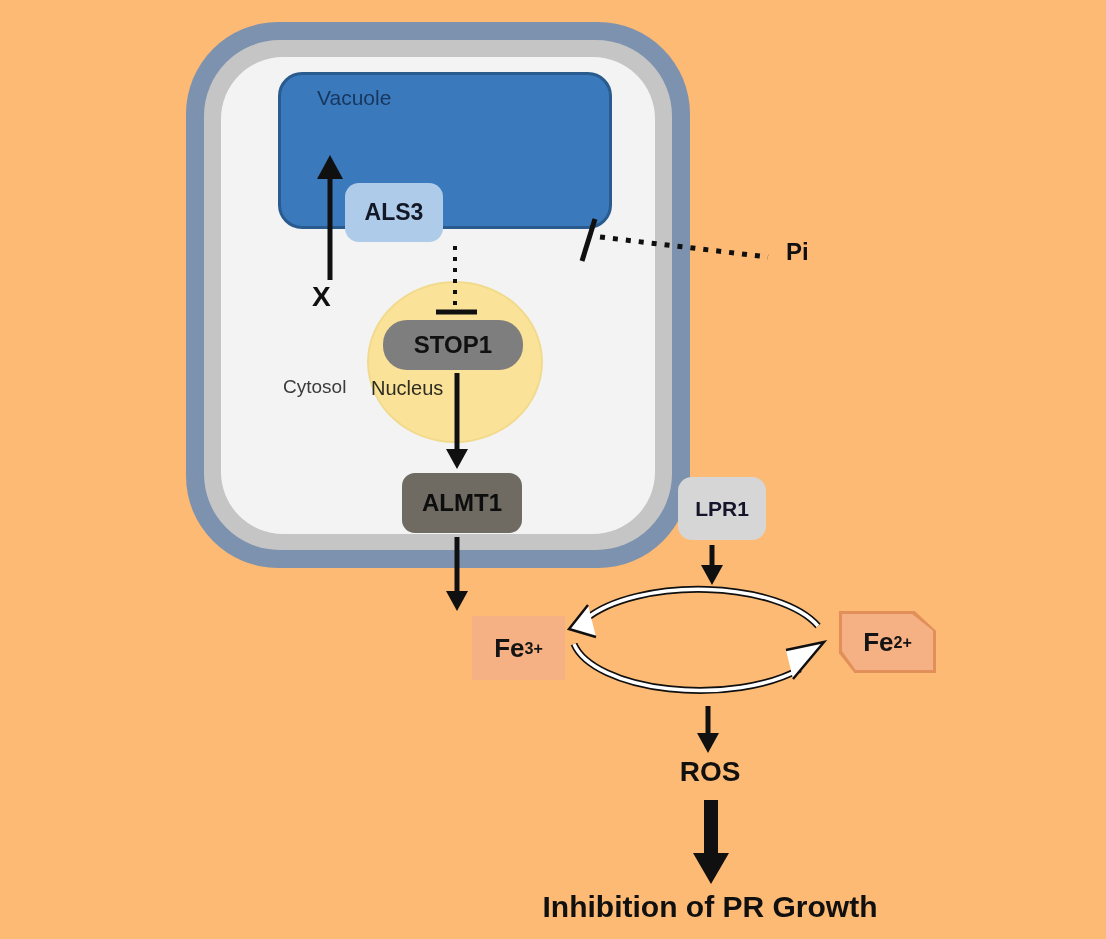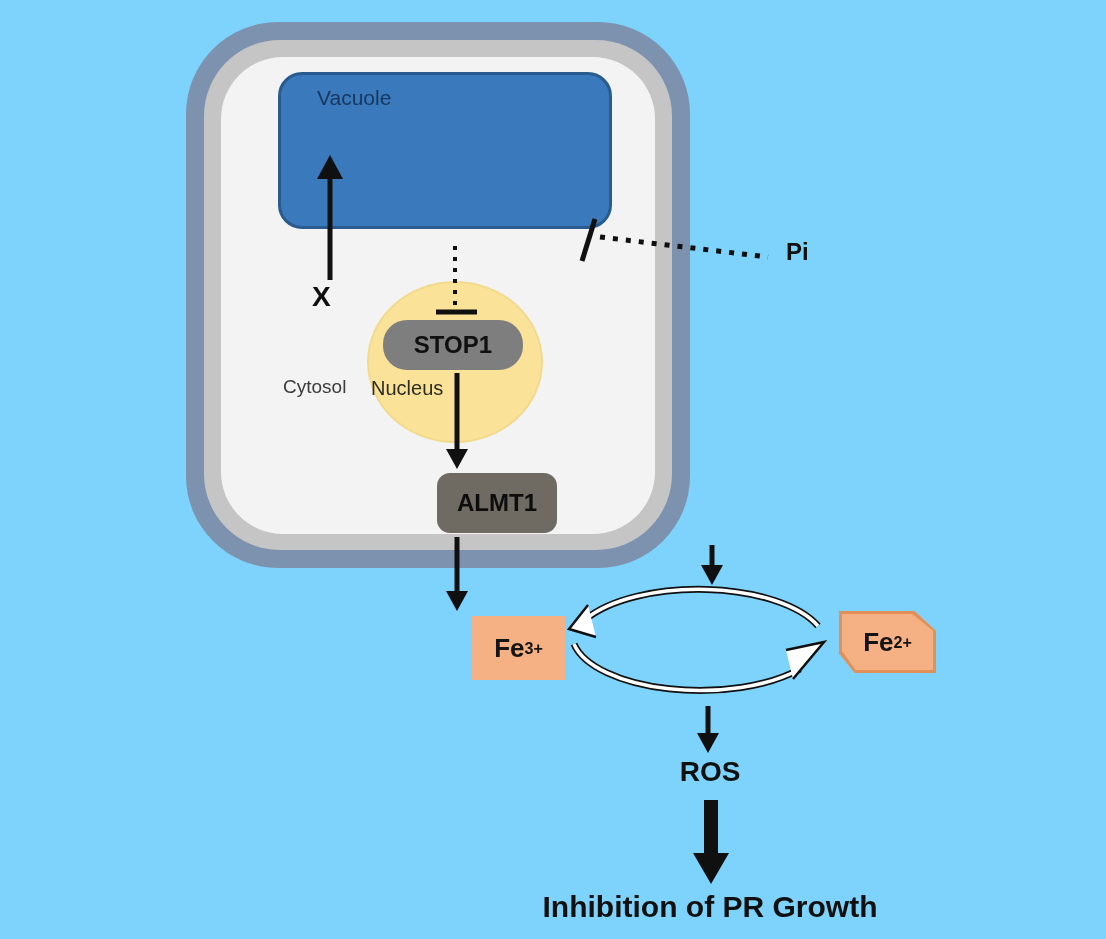--- a/index.html
+++ b/index.html
@@ -1,35 +1,35 @@
 <!DOCTYPE html>
 <html><head>
 <meta charset="utf-8">
 <style>
   html,body{margin:0;padding:0;background:#ffffff;}
   .canvas{
-    position:relative;width:1106px;height:939px;background:#7dd3fc;
+    position:relative;width:1106px;height:939px;background:#fdba74;
     font-family:"Liberation Sans", sans-serif;overflow:hidden;
   }
   .abs{position:absolute;}
   
   .cell-outer{left:186px;top:22px;width:504px;height:546px;border-radius:92px;background:#7d92ae;}
   .cell-mid{left:204px;top:40px;width:468px;height:510px;border-radius:76px;background:#c5c5c5;}
   .cell-inner{left:221px;top:57px;width:434px;height:477px;border-radius:62px;background:#f3f3f3;}
   
   .vacuole{left:278px;top:72px;width:334px;height:157px;border-radius:24px;background:#3a79bc;border:3px solid #2a5b8e;box-sizing:border-box;}
   .vacuole-label{left:317px;top:86px;font-size:21px;color:#17375e;}
   
   .nucleus{left:367px;top:281px;width:176px;height:162px;border-radius:50%;background:#fbe299;border:2px solid #f2da8d;box-sizing:border-box;}
   
   .pbox{display:flex;align-items:center;justify-content:center;font-weight:bold;box-sizing:border-box;}
   .als3{left:345px;top:183px;width:98px;height:59px;border-radius:14px;background:#aecbe9;font-size:23px;color:#121826;}
   .star1{left:441px;top:181px;width:147px;height:61px;border-radius:14px;background:#c0c0c0;border:2px solid #d6d6d6;font-size:23px;color:#121826;}
   .stop1{left:383px;top:320px;width:140px;height:50px;border-radius:24px;background:#7e7e7e;font-size:24px;color:#101010;}
-  .almt1{left:402px;top:473px;width:120px;height:60px;border-radius:13px;background:#6f6a62;font-size:24px;color:#0d0d0d;margin-left:35px;}
+  .almt1{left:402px;top:473px;width:120px;height:60px;border-radius:13px;background:#6f6a62;font-size:24px;color:#0d0d0d;}
   .lpr1{left:678px;top:477px;width:88px;height:63px;border-radius:14px;background:#d6d6d6;font-size:21px;color:#14142a;}
   
   .malate{left:340px;top:616px;width:144px;height:62px;border-radius:50%;background:#a5a5a5;font-size:24px;color:#141d2c;}
   .fe3{left:472px;top:616px;width:93px;height:64px;background:#f5b183;font-size:26px;color:#141414;}
   .fe2-outer{left:839px;top:611px;width:97px;height:62px;background:#e2905a;
     clip-path:polygon(0 0,78% 0,100% 32%,100% 100%,16% 100%,0 68%);}
   .fe2-inner{position:absolute;left:3px;top:3px;right:3px;bottom:3px;background:#f5b183;
     clip-path:polygon(0 0,77% 0,100% 30%,100% 100%,15% 100%,0 66%);
     display:flex;align-items:center;justify-content:center;font-weight:bold;font-size:26px;color:#141414;}
   sup{font-size:62%;}
@@ -49,22 +49,24 @@
 
   <div class="abs cell-outer"></div>
   <div class="abs cell-mid"></div>
   <div class="abs cell-inner"></div>
 
   <div class="abs vacuole"></div>
   <div class="abs vacuole-label">Vacuole</div>
 
   <div class="abs nucleus"></div>
 
+  <div class="abs pbox als3">ALS3</div>
   <div class="abs pbox stop1">STOP1</div>
   <div class="abs pbox almt1">ALMT1</div>
+  <div class="abs pbox lpr1">LPR1</div>
 
   <div class="abs pbox fe3">
     <span>Fe</span>
       <sup>3+</sup>
   </div>
   <div class="abs fe2-outer">
     <div class="fe2-inner">
       <span>Fe</span>
         <sup>2+</sup>
     </div>

